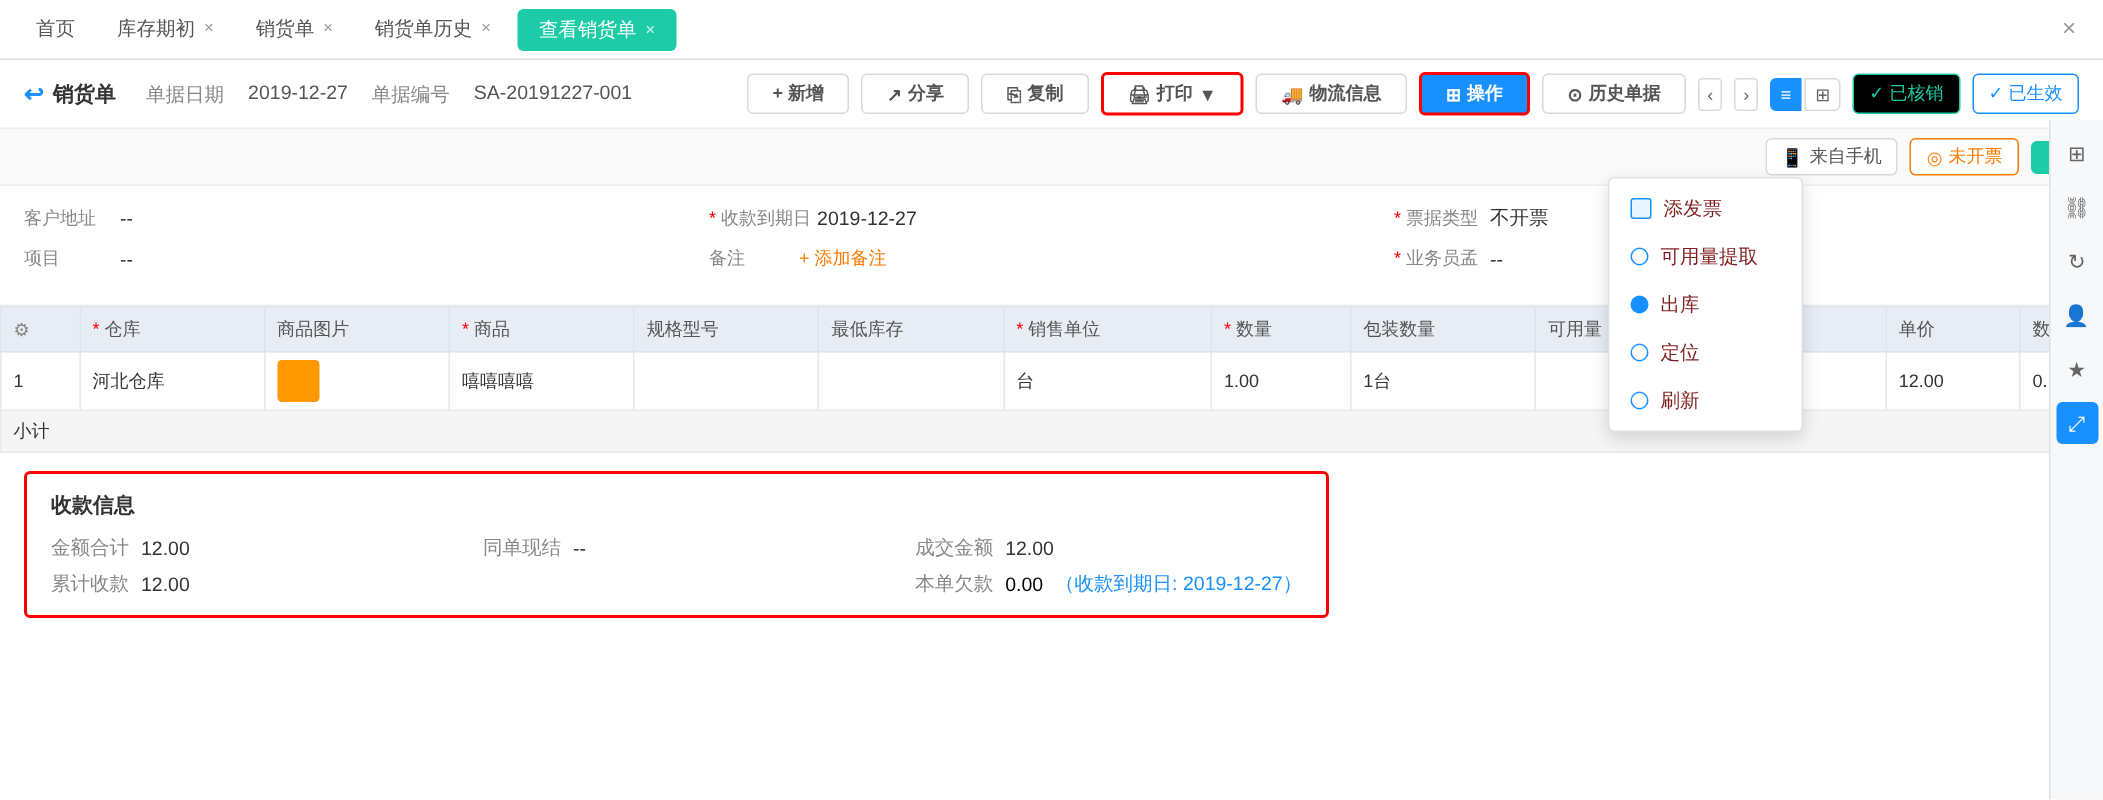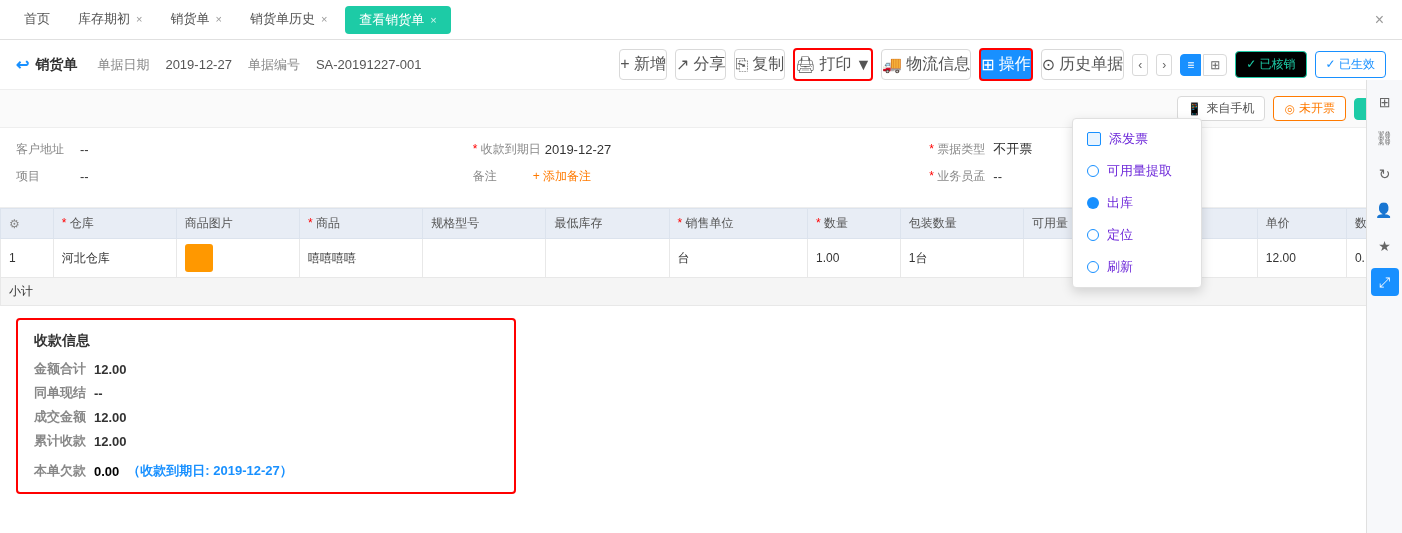--- a/index.html
+++ b/index.html
@@ -40,30 +40,30 @@
     
     .doc-header {
       display: flex; align-items: center; padding: 8px 16px;
       border-bottom: 1px solid #eee; gap: 20px; background: #fff;
     }
     .doc-title {
       display: flex; align-items: center; gap: 6px;
       font-size: 14px; font-weight: 600; color: #333;
     }
     .doc-title .icon { color: #1890ff; font-size: 16px; }
-    .doc-meta { display: flex; align-items: center; gap: 16px; font-size: 13px; color: #555; }
+    .doc-meta { display: flex; gap: 16px; font-size: 13px; color: #555; }
     .doc-meta-label { color: #888; }
     .doc-actions {
       margin-left: auto; display: flex; align-items: center; gap: 8px;
     }
     .action-btn {
       display: flex; align-items: center; gap: 4px;
-      padding: 4px 0; border: 1px solid #d9d9d9;
+      padding: 4px 16px; border: 1px solid #d9d9d9;
       border-radius: 4px; background: #fff; cursor: pointer;
-      font-size: 16px; color: #555; white-space: nowrap;
+      font-size: 12px; color: #555; white-space: nowrap; font-weight: bold;
     }
     .action-btn.active-op {
       background: #1890ff; color: #fff; border-color: #1890ff;
     }
     .action-btn.red-border {
       border: 2px solid #f00;
     }
     .status-btn {
       padding: 4px 10px; border-radius: 4px; font-size: 12px;
       cursor: pointer; border: 1px solid transparent; white-space: nowrap;
@@ -141,21 +141,21 @@
       border: 2px solid #f00;
       border-radius: 4px;
       padding: 12px 16px;
       display: inline-block;
       min-width: 500px;
     }
     .payment-title {
       font-size: 14px; font-weight: 600; margin-bottom: 10px;
     }
     .payment-grid {
-      display: grid; grid-template-columns: 1fr; gap: 6px 30px; font-weight: bold;
+      display: grid; grid-template-columns: 1fr 1fr 1fr; gap: 6px 30px;
     }
     .payment-row {
       display: flex; align-items: center; gap: 8px; font-size: 13px;
     }
     .payment-label { color: #888; white-space: nowrap; }
     .payment-value { color: #333; }
     .payment-value.red { color: #000000; }
     .payment-value.blue { color: #1890ff; }
 
     
@@ -165,21 +165,21 @@
       background: #fff;
       border: 1px solid #e0e0e0;
       border-radius: 4px;
       box-shadow: 0 4px 12px rgba(0,0,0,0.15);
       z-index: 1000;
       min-width: 130px;
       padding: 4px 0;
     }
     .dropdown-menu .menu-item {
       display: flex; align-items: center; gap: 8px;
-      padding: 7px 14px; cursor: pointer; font-size: 13px; color: #6d28d9;
+      padding: 7px 14px; cursor: pointer; font-size: 13px; color: #7f1d1d;
     }
     .menu-icon-square {
       width: 14px; height: 14px; border: 1px solid #1890ff;
       display: inline-block; border-radius: 2px;
       background: #e8f4ff;
     }
     .menu-icon-circle {
       width: 12px; height: 12px; border-radius: 50%;
       display: inline-block;
     }

